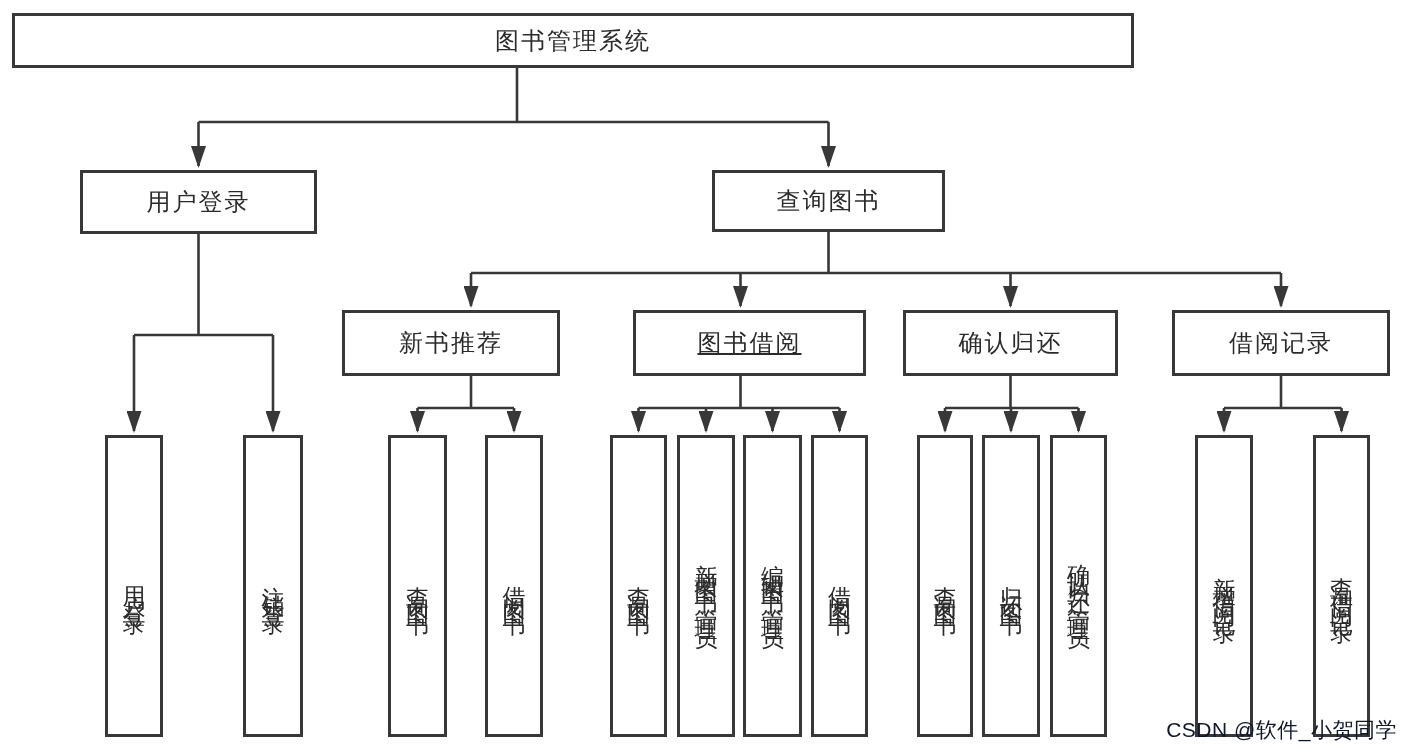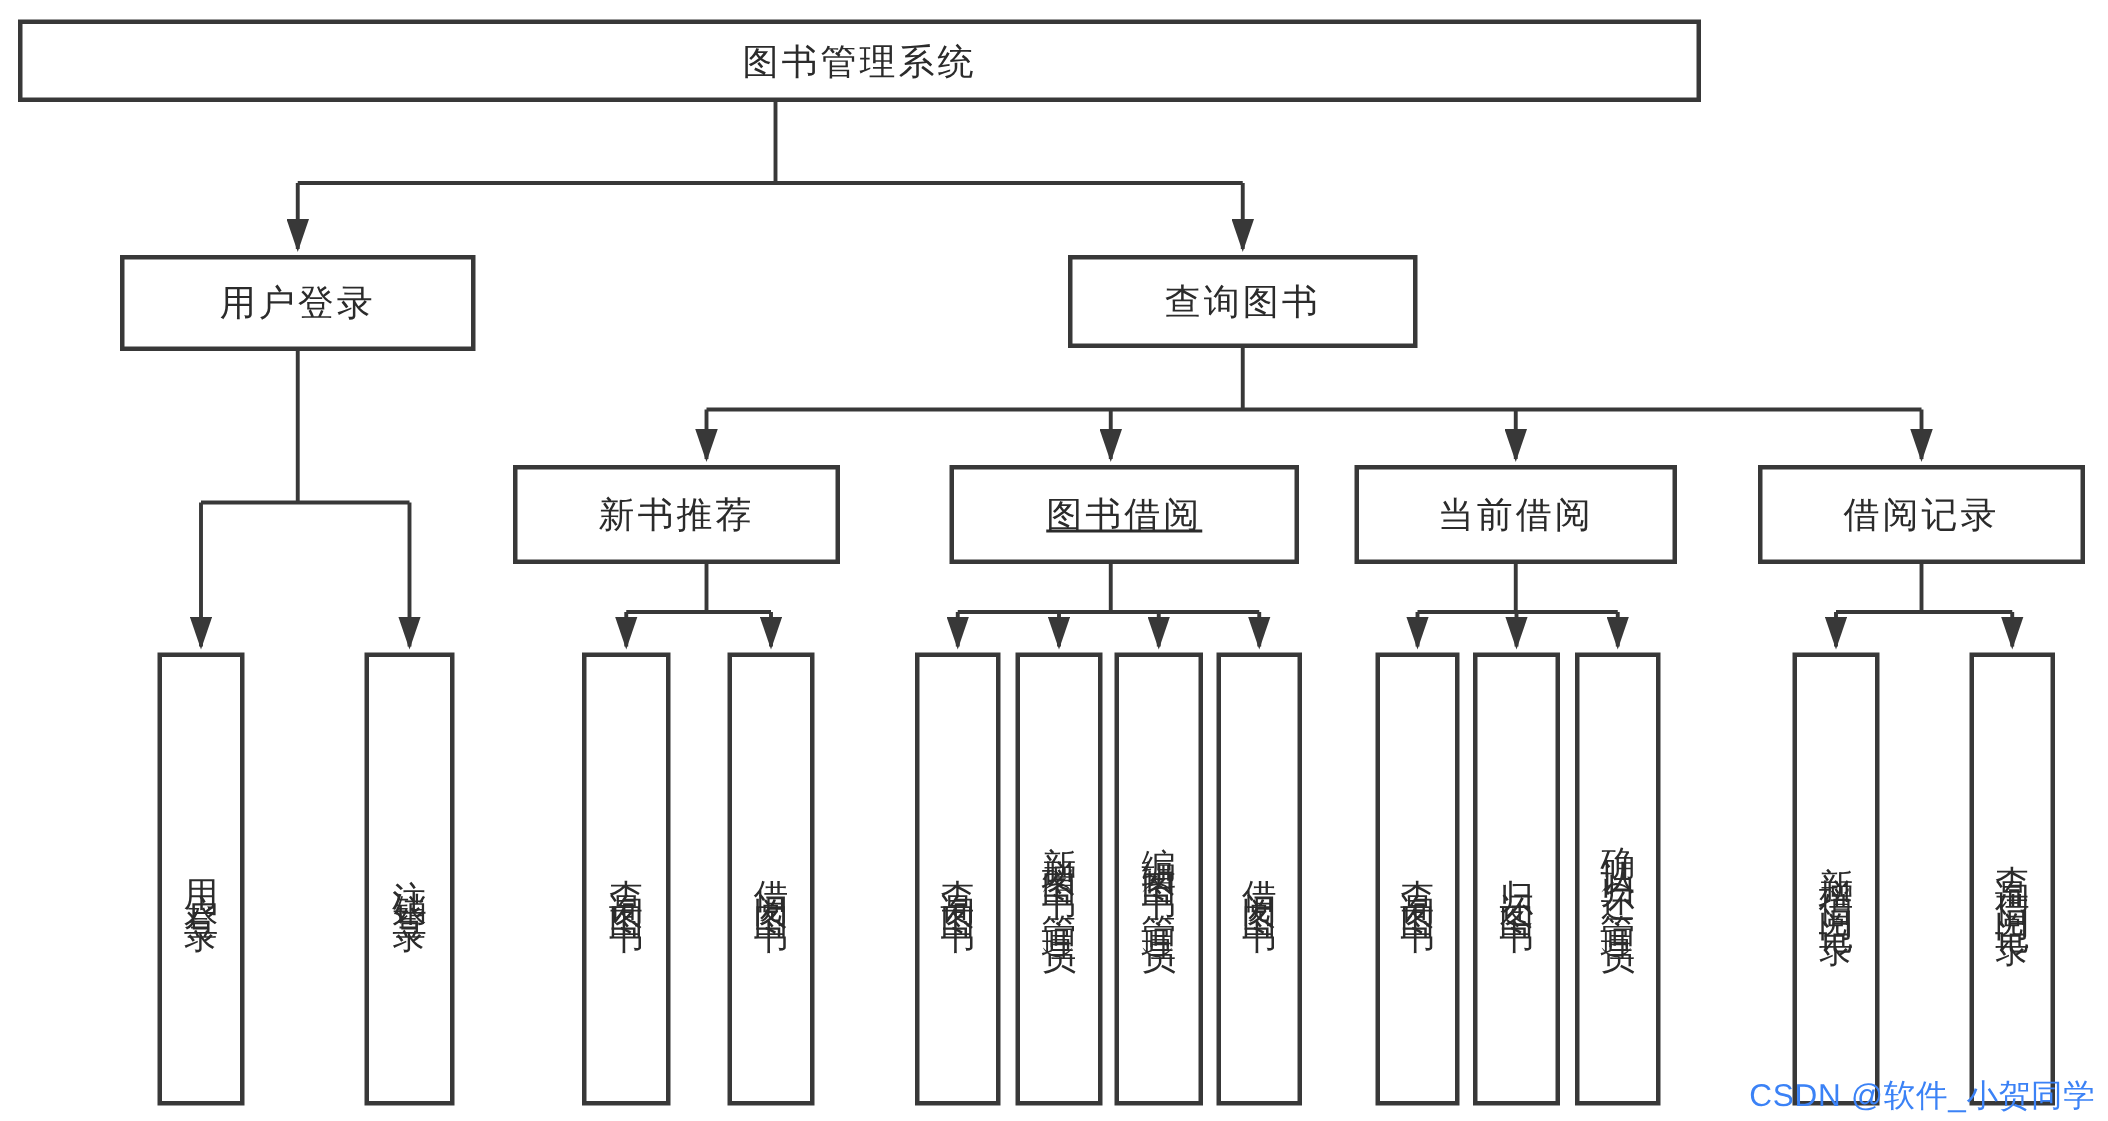--- a/index.html
+++ b/index.html
@@ -30,21 +30,21 @@
     font-size: 23px;
     letter-spacing: 9px;
     line-height: 1;
   }
   .watermark {
     position: absolute;
     right: 8px;
     bottom: 3px;
     font-size: 21px;
     letter-spacing: 0.5px;
-    color: #3b82f6;
+    color: #0f172a;
     z-index: 2;
     white-space: nowrap;
   }
 </style>
 </head>
 <body>
 
 <div class="stage">
 
   <svg class="wires" width="1405" height="747" viewBox="0 0 1405 747">
@@ -92,21 +92,21 @@
     </g>
   </svg>
 
   <div class="node hnode" style="left:12px;top:13px;width:1122px;height:55px;">图书管理系统</div>
 
   <div class="node hnode" style="left:80px;top:170px;width:237px;height:64px;">用户登录</div>
   <div class="node hnode" style="left:712px;top:170px;width:233px;height:62px;">查询图书</div>
 
   <div class="node hnode" style="left:342px;top:310px;width:218px;height:66px;">新书推荐</div>
   <div class="node hnode" style="left:633px;top:310px;width:233px;height:66px;text-decoration:underline;">图书借阅</div>
-  <div class="node hnode" style="left:903px;top:310px;width:215px;height:66px;">当前借阅</div>
+  <div class="node hnode" style="left:903px;top:310px;width:215px;height:66px;">确认归还</div>
   <div class="node hnode" style="left:1172px;top:310px;width:218px;height:66px;">借阅记录</div>
 
   <div class="node vnode" style="left:105px;top:435px;width:58px;height:302px;">
     <span>用户登录</span>
   </div>
   <div class="node vnode" style="left:243px;top:435px;width:60px;height:302px;">
     <span>注销登录</span>
   </div>
 
   <div class="node vnode" style="left:388px;top:435px;width:59px;height:302px;">

